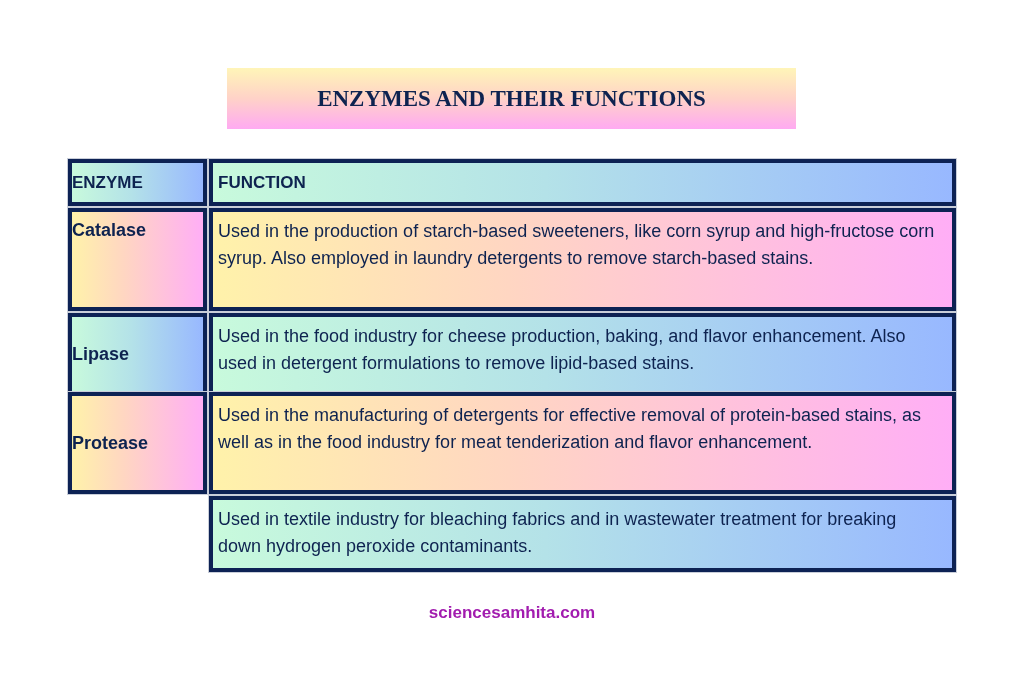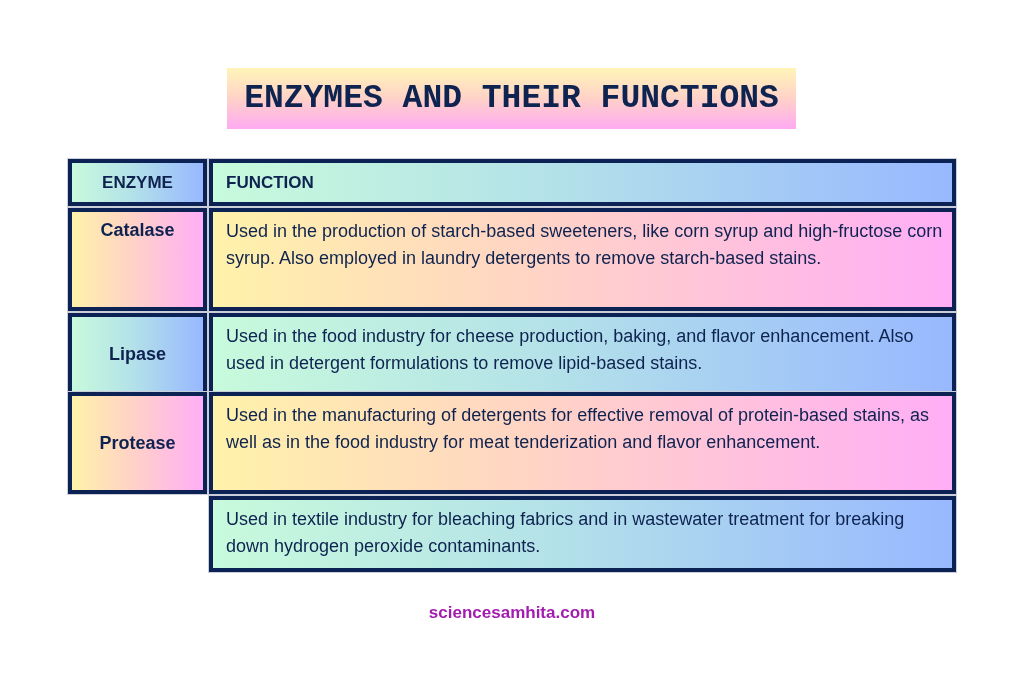--- a/index.html
+++ b/index.html
@@ -20,23 +20,23 @@
       left: 227px;
       top: 68px;
       width: 569px;
       height: 61px;
       background: linear-gradient(to bottom, #fff5b8 0%, #ffd2c8 50%, #ffaaf2 100%);
       display: flex;
       align-items: center;
       justify-content: center;
     }
     .title-text {
-      font-family: Liberation Mono, monospace;
+      font-family: Liberation Serif, serif;
       font-weight: bold;
-      font-size: 33px;
+      font-size: 23px;
       letter-spacing: 0px;
       color: #0e2350;
       white-space: nowrap;
     }
     .table {
       position: absolute;
       left: 68px;
       top: 159px;
       width: 888px;
     }
@@ -51,28 +51,28 @@
       top: 0;
       bottom: 0;
       box-sizing: border-box;
       border: 4px solid #0d2254;
       outline: 1px solid #c9ced9;
     }
     .cell-enzyme {
       left: 0;
       width: 139px;
       display: flex;
-      justify-content: center;
+      justify-content: flex-start;
       font-weight: bold;
       font-size: 18px;
     }
     .cell-function {
       left: 141px;
       width: 747px;
-      padding: 6px 8px 0 13px;
+      padding: 6px 8px 0 5px;
       font-size: 18px;
       line-height: 27px;
     }
     .cell-enzyme span { white-space: nowrap; }
     .grad-blue {
       background: linear-gradient(to right, #c8fadc 0%, #b4e2e8 45%, #98b8ff 100%);
     }
     .grad-pink {
       background: linear-gradient(to right, #fff2aa 0%, #ffd6c2 40%, #ffaef6 100%);
     }

